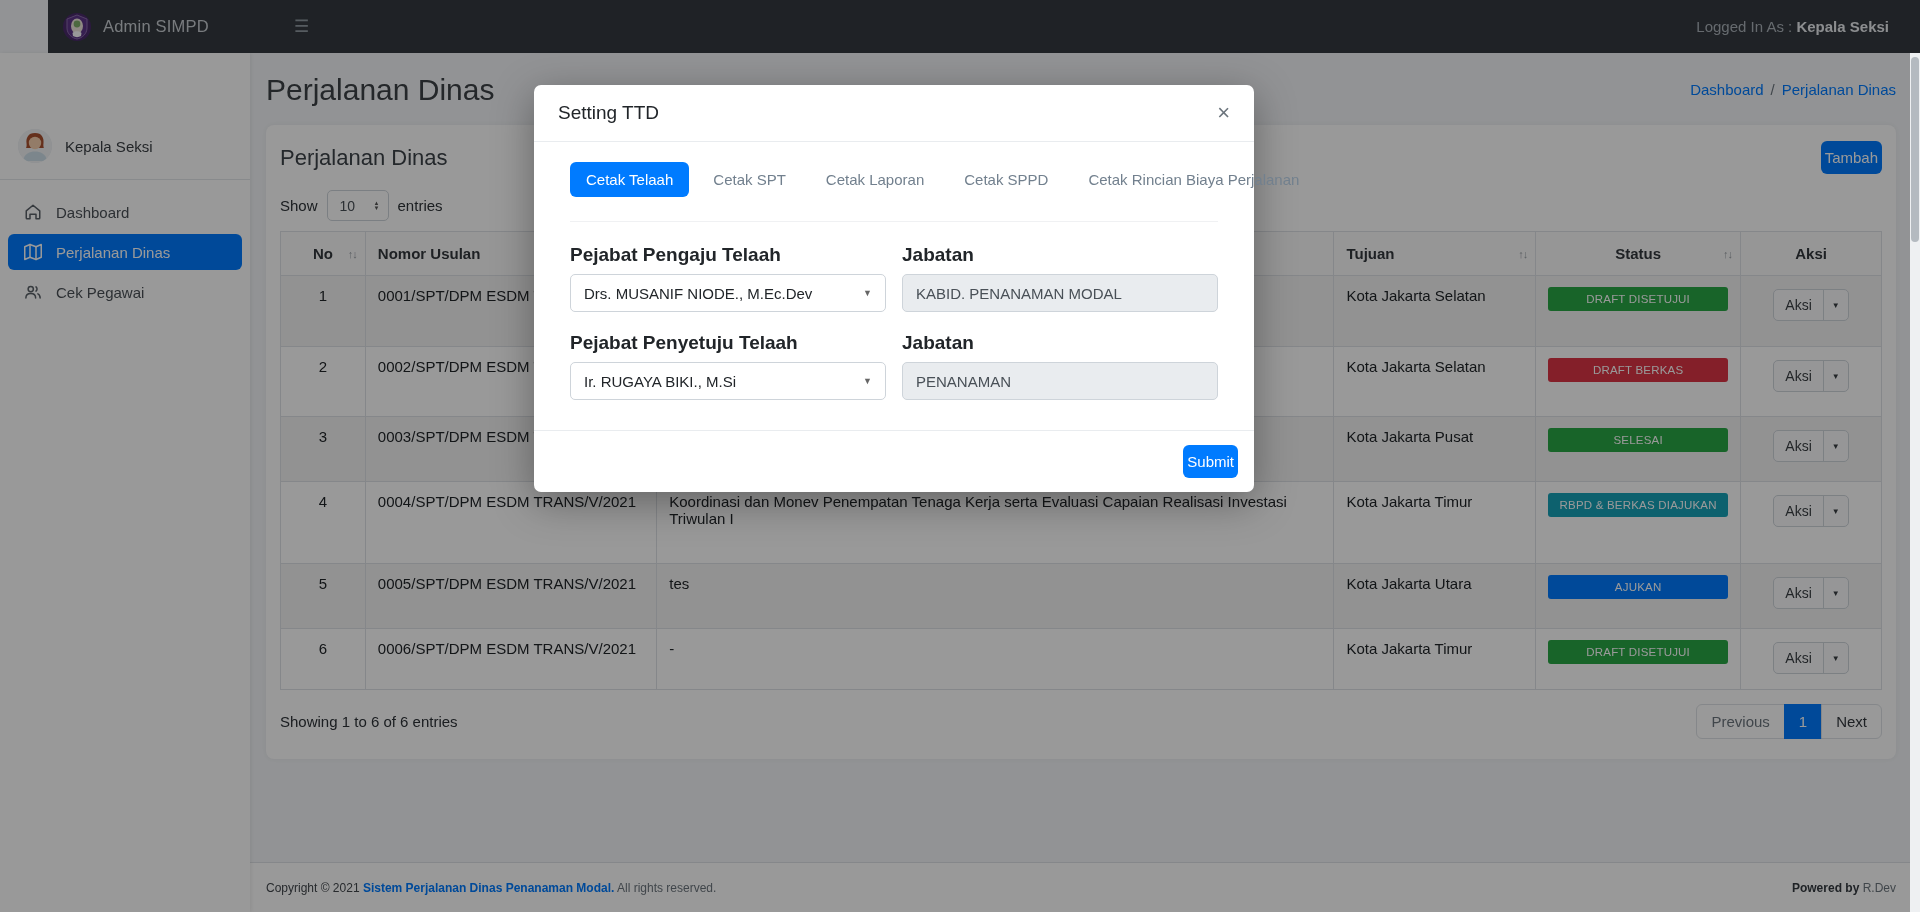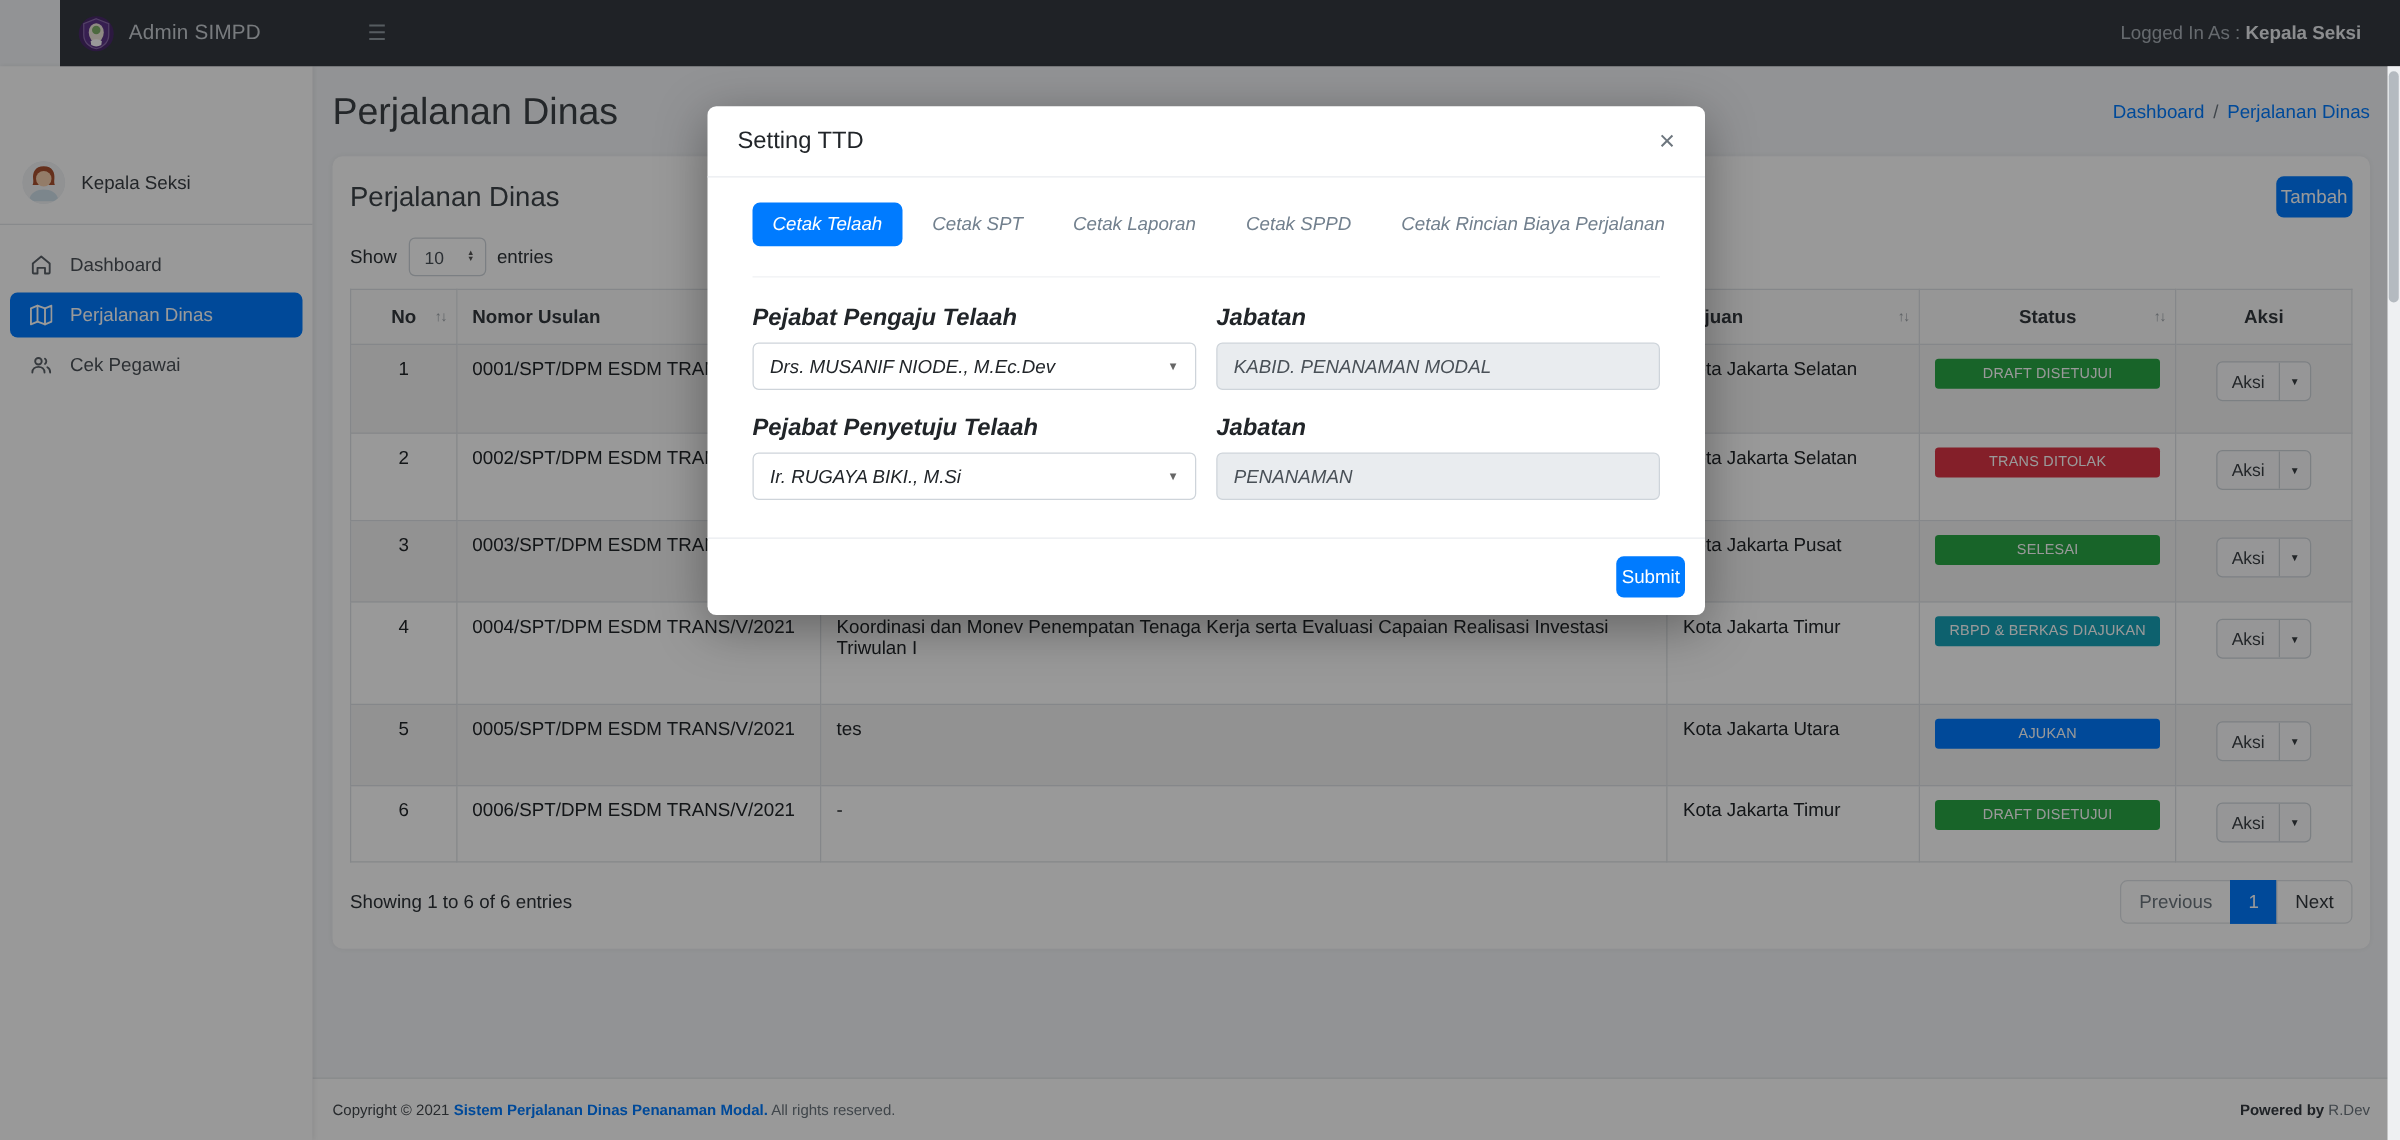--- a/index.html
+++ b/index.html
@@ -97,26 +97,26 @@
   .footer{position:absolute;left:250px;top:862px;width:1670px;height:50px;background:#fff;border-top:1px solid var(--border);
     display:flex;align-items:center;justify-content:space-between;padding:0 24px 0 16px;font-size:12px;}
   .footer .left{color:#42474c;}
   .footer .left a{color:var(--primary);font-weight:bold;text-decoration:none;cursor:pointer;}
   .footer .left .muted{color:#6c757d;}
   .footer .right{color:#6c757d;}
   .footer .right b{color:#343a40;}
 
   
   .backdrop{position:absolute;inset:0;background:rgba(0,0,0,.4);z-index:40;}
-  .modal{position:absolute;left:566px;top:85px;width:798px;background:#fff;border-radius:7px;z-index:50;
+  .modal{position:absolute;left:534px;top:85px;width:720px;background:#fff;border-radius:7px;z-index:50;
     box-shadow:0 10px 40px rgba(0,0,0,.35);}
   .modal-header{display:flex;align-items:center;justify-content:space-between;padding:17px 24px;border-bottom:1px solid #e9ecef;}
   .modal-title{font-size:19px;color:#212529;}
   .modal-close{background:none;border:none;font-size:22px;color:#6c757d;cursor:pointer;line-height:1;}
-  .modal-body{padding:20px 36px 30px;font-style:italic;}
+  .modal-body{padding:20px 36px 30px;}
   .tabs{display:flex;align-items:center;gap:8px;padding-bottom:24px;border-bottom:1px solid #f0f1f3;}
   .tab{padding:9px 16px;border-radius:6px;font-size:15px;color:#72808e;cursor:pointer;white-space:nowrap;}
   .tab.active{background:var(--primary);color:#fff;}
   .form-grid{display:grid;grid-template-columns:1fr 1fr;column-gap:16px;row-gap:20px;margin-top:22px;}
   .field label{display:block;font-weight:bold;font-size:19px;color:#212529;margin-bottom:8px;}
   .select{height:38px;border:1px solid #ced4da;border-radius:5px;background:#fff;display:flex;align-items:center;
     justify-content:space-between;padding:0 13px;font-size:15px;color:#212529;cursor:pointer;}
   .select .caret{font-size:9px;color:#666;}
   .input-disabled{height:38px;border:1px solid #ced4da;border-radius:5px;background:#e9ecef;display:flex;align-items:center;
     padding:0 13px;font-size:15px;color:#495057;}
@@ -251,21 +251,21 @@
                 <span class="aksi-main">Aksi</span>
                 <span class="aksi-caret">▼</span>
               </span></td>
         </tr>
         <tr>
           <td class="col-no">2</td>
           <td class="col-nomor">0002/SPT/DPM ESDM TRANS/V/2021</td>
           <td class="col-desc"></td>
           <td class="col-tujuan">Kota Jakarta Selatan</td>
           <td class="col-status">
-              <span class="badge" style="background-color: rgb(220, 53, 69);">TRANS DITOLAK</span>
+              <span class="badge" style="background-color: rgb(220, 53, 69);">DRAFT BERKAS</span>
             </td>
           <td class="col-aksi"><span class="aksi-btn">
                 <span class="aksi-main">Aksi</span>
                 <span class="aksi-caret">▼</span>
               </span></td>
         </tr>
         <tr>
           <td class="col-no">3</td>
           <td class="col-nomor">0003/SPT/DPM ESDM TRANS/V/2021</td>
           <td class="col-desc"></td>

